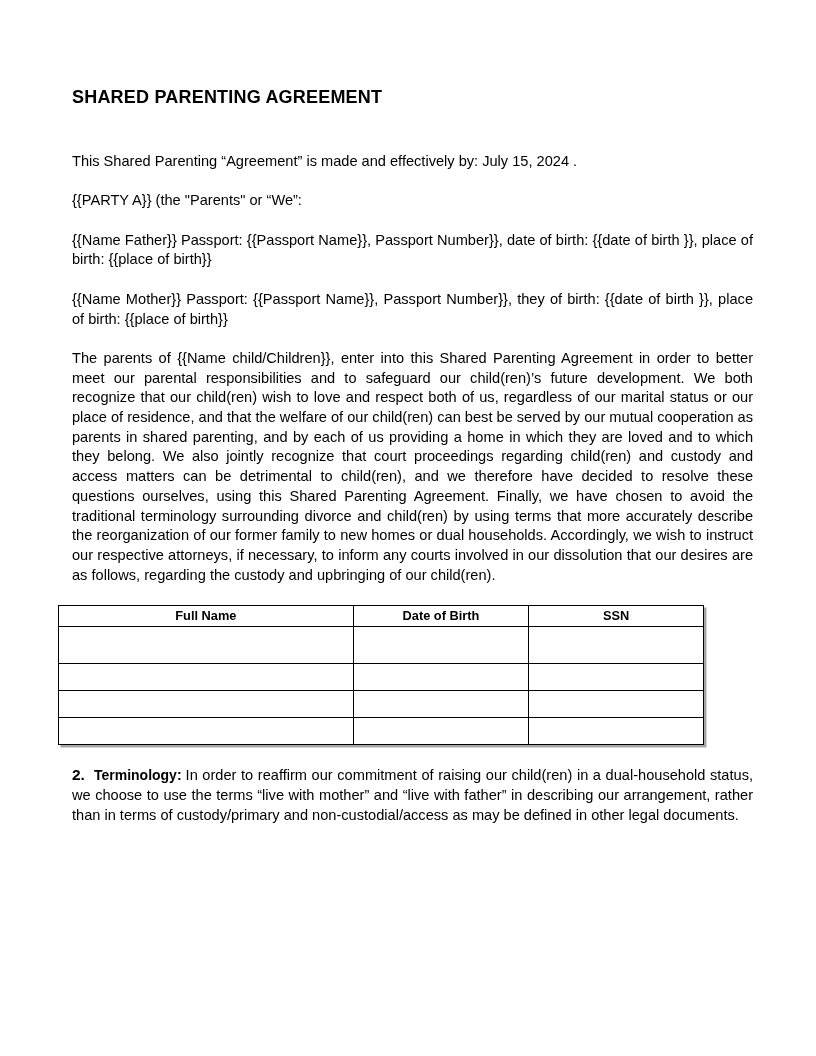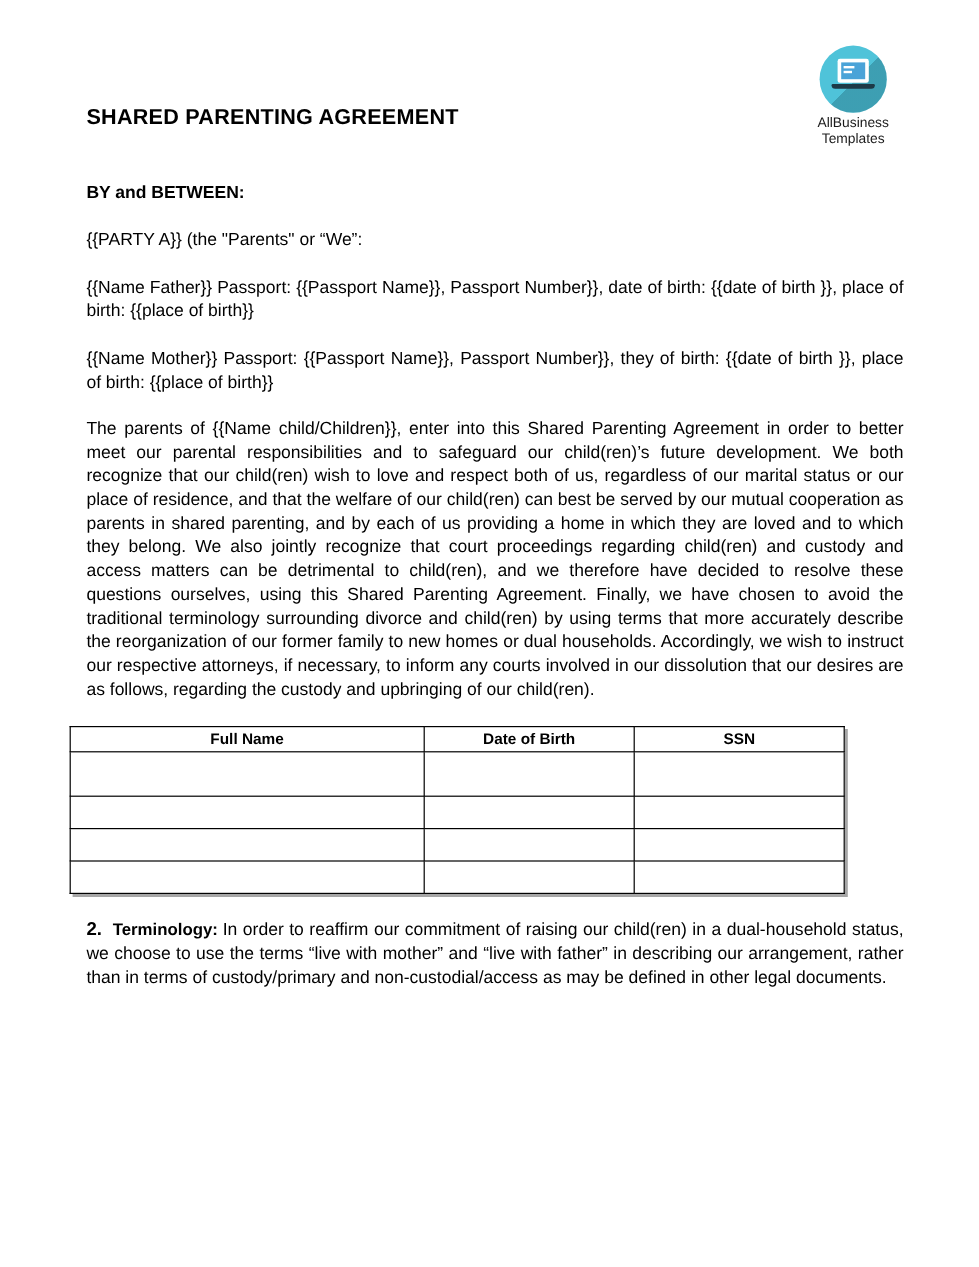--- a/index.html
+++ b/index.html
@@ -84,37 +84,25 @@
   .page-footer {
     position:absolute; top:972px; left:0; width:100%;
     text-align:center; font-size:9.5px; color:#000;
   }
 </style>
 </head>
 <body>
 
 <div class="page">
 
-  <div class="logo">
-    <div class="logo-circle">
-      <div class="laptop-screen">
-        <div class="laptop-screen-inner"></div>
-      </div>
-      <div class="laptop-base"></div>
-    </div>
-    <div class="logo-text">
-      <div>AllBusiness</div>
-      <div>Templates</div>
-    </div>
-  </div>
 
   <h1 class="doc-title">SHARED PARENTING AGREEMENT</h1>
 
+  <p class="para">This Shared Parenting “Agreement” is made and effectively by:  July 15, 2024 .</p>
 
-  <p class="para bold">BY and BETWEEN:</p>
 
   <p class="para"><span class="italic">{{PARTY A}}</span><span> (the "Parents" or “We”:</span></p>
 
   <p class="para just">{{Name Father}} Passport: {{Passport Name}}, Passport Number}}, date of birth: {{date of birth }}, place of birth: {{place of birth}}</p>
 
   <p class="para just">{{Name Mother}} Passport: {{Passport Name}}, Passport Number}}, they of birth: {{date of birth }}, place of birth: {{place of birth}}</p>
 
   <p class="para just">The parents of {{Name child/Children}}, enter into this Shared Parenting Agreement in order to better meet our parental responsibilities and to safeguard our child(ren)’s future development. We both recognize that our child(ren) wish to love and respect both of us, regardless of our marital status or our place of residence, and that the welfare of our child(ren) can best be served by our mutual cooperation as parents in shared parenting, and by each of us providing a home in which they are loved and to which they belong. We also jointly recognize that court proceedings regarding child(ren) and custody and access matters can be detrimental to child(ren), and we therefore have decided to resolve these questions ourselves, using this Shared Parenting Agreement. Finally, we have chosen to avoid the traditional terminology surrounding divorce and child(ren) by using terms that more accurately describe the reorganization of our former family to new homes or dual households. Accordingly, we wish to instruct our respective attorneys, if necessary, to inform any courts involved in our dissolution that our desires are as follows, regarding the custody and upbringing of our child(ren).</p>
 
 

